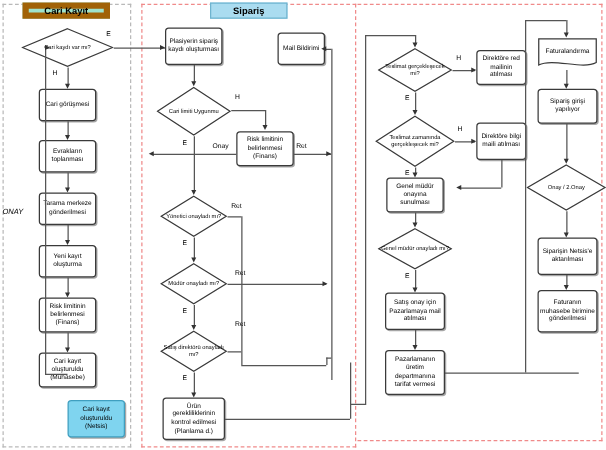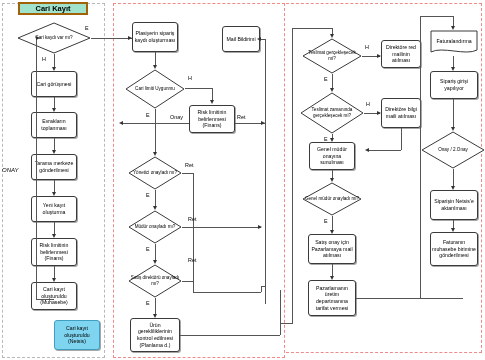--- a/index.html
+++ b/index.html
@@ -7,21 +7,21 @@
   #canvas{position:relative;width:485px;height:360px;background:#fff;overflow:hidden;}
 
   
   .lane{position:absolute;box-sizing:border-box;}
   .lane.green{border:1px dashed #b9b9b9;}
   .lane.red{border:1px dashed #f08a8a;}
 
   
   .hdr{position:absolute;box-sizing:border-box;display:flex;align-items:center;
        justify-content:center;font-size:7.5px;font-weight:bold;color:#000;}
-  .hdr.mint{background:#9fe3cc;border:2px solid #a16207;}
+  .hdr.mint{background:#9fe3cc;border:5px solid #a16207;}
   .hdr.blue{background:#aadcf0;border:1px solid #6fb4cf;}
 
   
   .box{position:absolute;box-sizing:border-box;background:#fff;border:1px solid #3a3a3a;
        border-radius:3px;display:flex;align-items:center;justify-content:center;
        text-align:center;font-size:5.2px;line-height:1.28;color:#000;padding:1px;
        box-shadow:1px 1px 0 rgba(0,0,0,.35);}
   .box.cyan{background:#7fd4ef;border-color:#3f9fc0;}
 
   
@@ -52,20 +52,21 @@
 </head>
 <body>
 
 <div id="canvas">
 
   <div class="lane green" style="left:2px;top:3px;width:103px;height:355px;"></div>
   <div class="lane red" style="left:113px;top:3px;width:172px;height:355px;"></div>
   <div class="lane red" style="left:286px;top:3px;width:196px;height:350px;border-left:none;"></div>
 
   <div class="hdr mint" style="left:18px;top:2px;width:70px;height:13px;">Cari Kayıt</div>
+  <div class="hdr blue" style="left:168px;top:2px;width:62px;height:13px;">Sipariş</div>
 
   <div class="dia" style="left:17px;top:22px;width:74px;height:32px;">
     <svg class="dshape" viewBox="0 0 74 32" preserveAspectRatio="none">
       <polygon points="37,1 73,16 37,31 1,16" fill="#fff" stroke="#3a3a3a" stroke-width="1"></polygon>
     </svg>
     <div class="dlbl">Cari kaydı var mı?</div>
   </div>
 
   <div class="ln v" style="left:54px;top:54px;height:15px;"></div>
   <div class="arw down" style="left:51.5px;top:67px;"></div>

